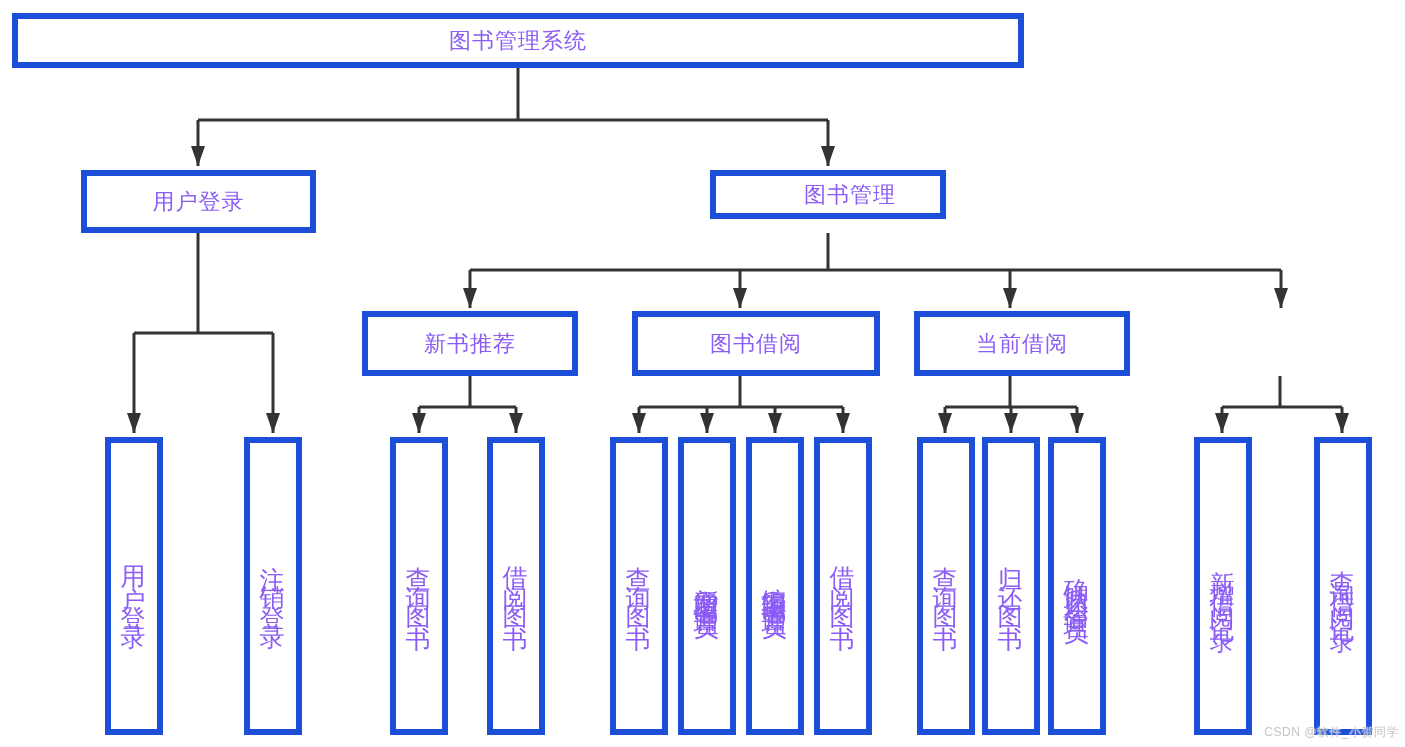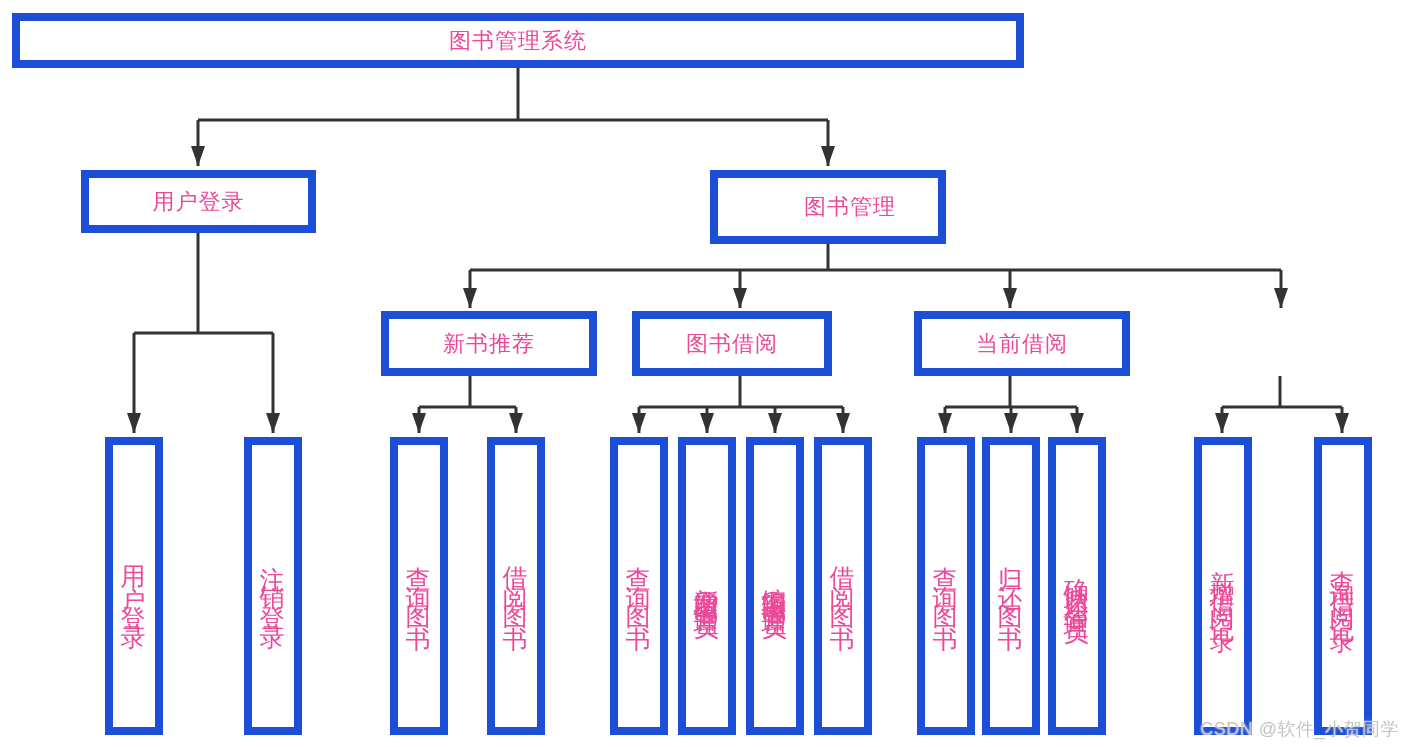--- a/index.html
+++ b/index.html
@@ -8,43 +8,43 @@
     width:1405px;height:747px;
     background:#ffffff;
     font-family:"Liberation Sans","DejaVu Sans",sans-serif;
     overflow:hidden;
   }
   svg.connectors{position:absolute;left:0;top:0;z-index:0;}
   .node{
     position:absolute;
     box-sizing:border-box;
     background:#ffffff;
-    border:8px solid #1d4ed8;
-    color:#ec4899;
+    border:6px solid #1d4ed8;
+    color:#8b5cf6;
     z-index:1;
     display:flex;
     align-items:center;
     justify-content:center;
   }
   .h-node{font-size:22px;letter-spacing:1px;}
   .v-node span{
     writing-mode:vertical-rl;
     text-orientation:mixed;
     font-size:25px;
     white-space:nowrap;
   }
   .sp4 span{letter-spacing:20px;}
   .sp6 span{letter-spacing:12px;}
   .sp8 span{letter-spacing:6px;}
   .sp9 span{letter-spacing:4px;}
   .watermark{
     position:absolute;
     right:6px;bottom:6px;
     z-index:2;
-    font-size:18px;
+    font-size:12px;
     color:#c4c4c4;
     text-shadow:0 0 2px #ffffff;
     letter-spacing:0.5px;
   }
 </style>
 </head>
 <body>
 
 <div class="canvas">
 
@@ -99,24 +99,24 @@
       <path d="M1280,376 V407"></path>
       <path d="M1222,407 H1342"></path>
       <path d="M1222,407 V433" marker-end="url(#arrow)"></path>
       <path d="M1342,407 V433" marker-end="url(#arrow)"></path>
     </g>
   </svg>
 
   <div class="node h-node" style="left:12px;top:13px;width:1012px;height:55px;">图书管理系统</div>
 
   <div class="node h-node" style="left:81px;top:170px;width:235px;height:63px;">用户登录</div>
-  <div class="node h-node" style="left:710px;top:170px;width:236px;height:74px;padding-left:44px;">图书管理</div>
+  <div class="node h-node" style="left:710px;top:170px;width:236px;height:49px;padding-left:44px;">图书管理</div>
 
-  <div class="node h-node" style="left:362px;top:311px;width:216px;height:65px;margin-left:19px;">新书推荐</div>
-  <div class="node h-node" style="left:632px;top:311px;width:200px;height:65px;">图书借阅</div>
+  <div class="node h-node" style="left:362px;top:311px;width:216px;height:65px;">新书推荐</div>
+  <div class="node h-node" style="left:632px;top:311px;width:248px;height:65px;">图书借阅</div>
   <div class="node h-node" style="left:902px;top:311px;width:216px;height:65px;margin-left:12px;">当前借阅</div>
 
   <div class="node v-node sp4" style="left:105px;top:437px;width:58px;height:298px;">
     <span>用户登录</span>
     </div>
   <div class="node v-node sp4" style="left:244px;top:437px;width:58px;height:298px;">
     <span>注销登录</span>
     </div>
 
   <div class="node v-node sp4" style="left:390px;top:437px;width:58px;height:298px;">

